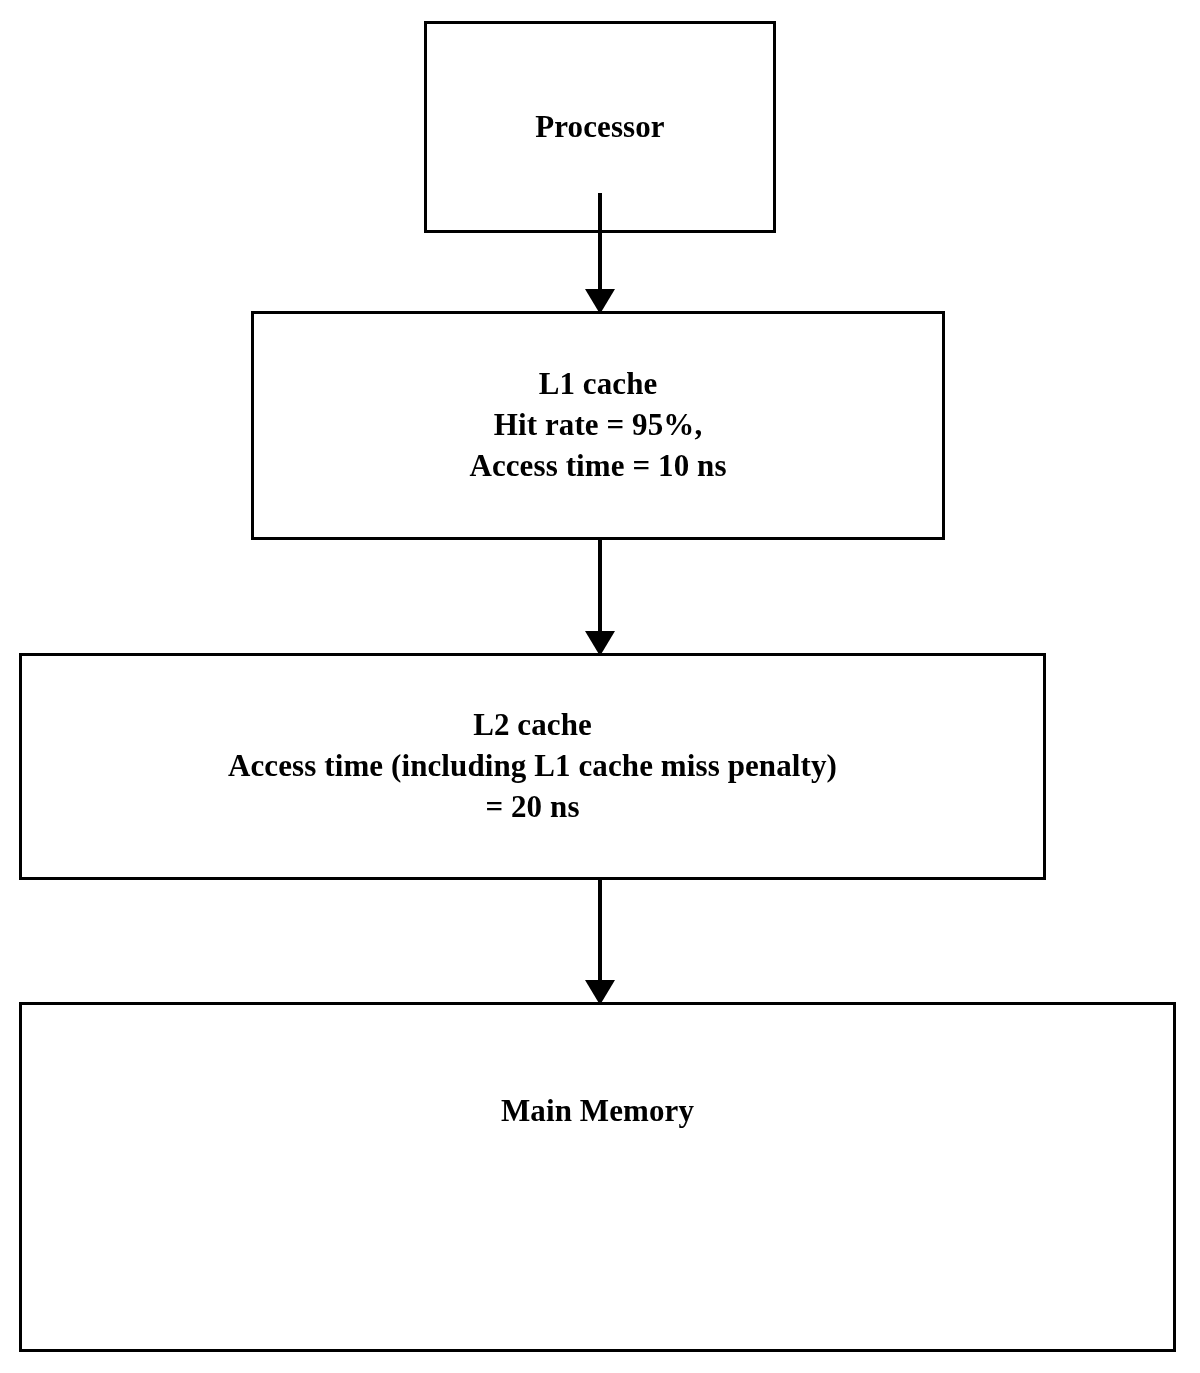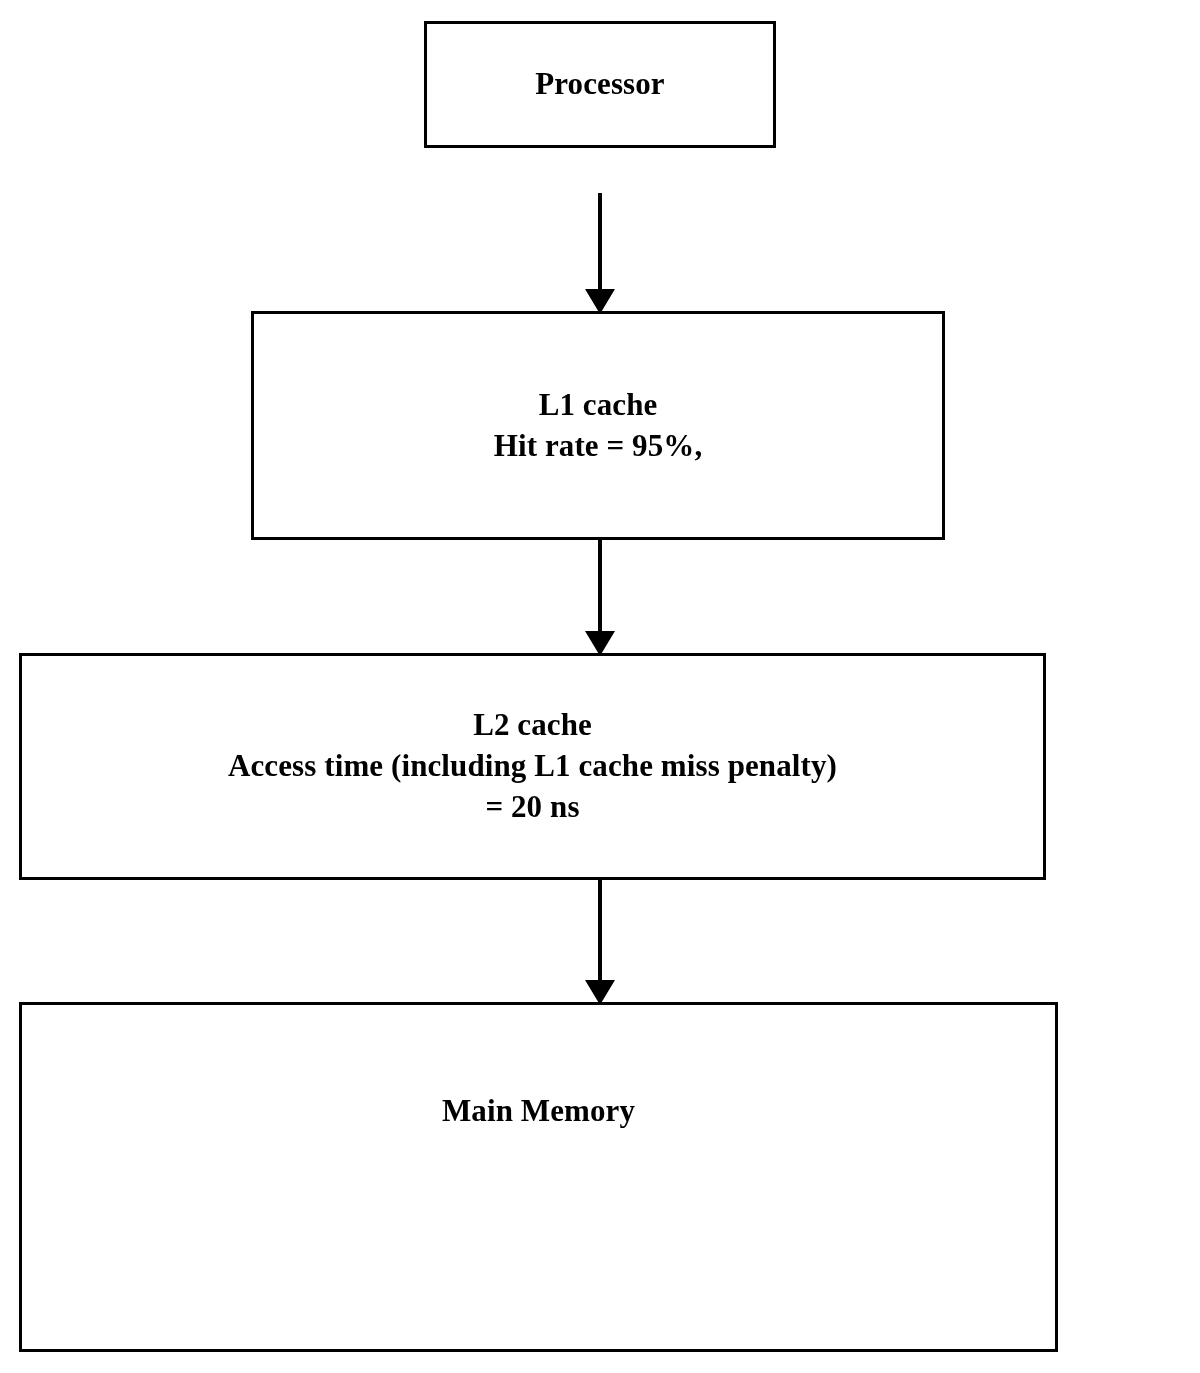--- a/index.html
+++ b/index.html
@@ -46,38 +46,38 @@
     letter-spacing: 0.1px;
     white-space: nowrap;
     color: #000000;
   }
 
   
   #node-processor {
     left: 424px;
     top: 21px;
     width: 352px;
-    height: 127px;
+    height: 212px;
   }
   #node-l1 {
     left: 251px;
     top: 311px;
     width: 694px;
     height: 229px;
   }
   #node-l2 {
     left: 19px;
     top: 653px;
     width: 1027px;
     height: 227px;
   }
   #node-main-memory {
     left: 19px;
     top: 1002px;
-    width: 1039px;
+    width: 1157px;
     height: 350px;
     justify-content: flex-start;
     padding-top: 86px;
   }
 
   
   .arrow-connector {
     position: absolute;
     left: 0;
     width: 1200px;
@@ -101,20 +101,21 @@
   <div class="arrow-connector" id="arrow-processor-to-l1">
     <svg viewBox="0 0 1200 121" preserveAspectRatio="none" aria-hidden="true">
       <line x1="600" y1="0" x2="600" y2="104" stroke="#000000" stroke-width="4"></line>
       <polygon points="600,121 585,96 615,96" fill="#000000"></polygon>
     </svg>
   </div>
 
   <div class="node-box" id="node-l1">
     <span class="node-line">L1 cache</span>
     <span class="node-line">Hit rate = 95%,</span>
+    <span class="node-line">Access time = 10 ns</span>
   </div>
 
   <div class="arrow-connector" id="arrow-l1-to-l2">
     <svg viewBox="0 0 1200 119" preserveAspectRatio="none" aria-hidden="true">
       <line x1="600" y1="0" x2="600" y2="102" stroke="#000000" stroke-width="4"></line>
       <polygon points="600,119 585,94 615,94" fill="#000000"></polygon>
     </svg>
   </div>
 
   <div class="node-box" id="node-l2">

